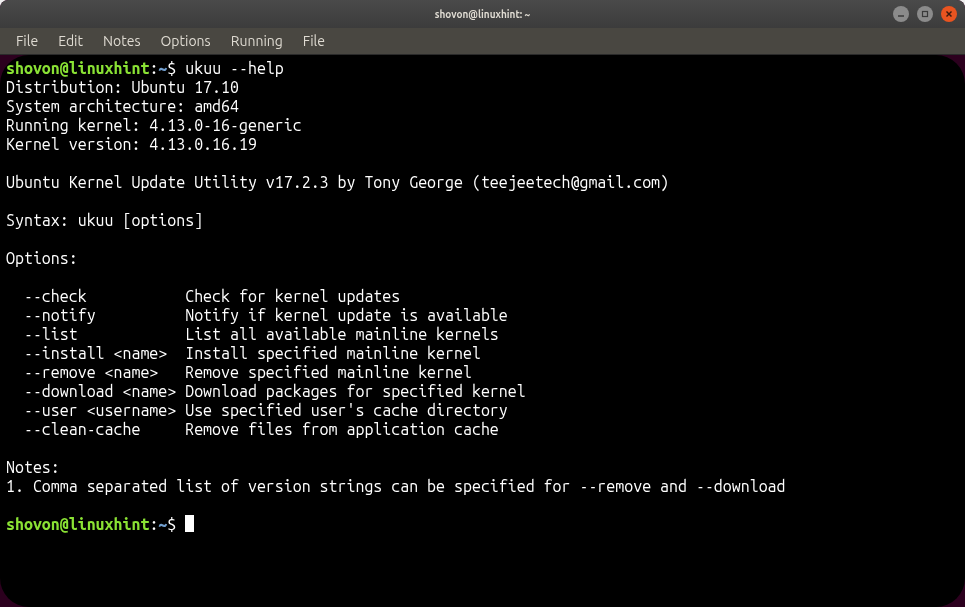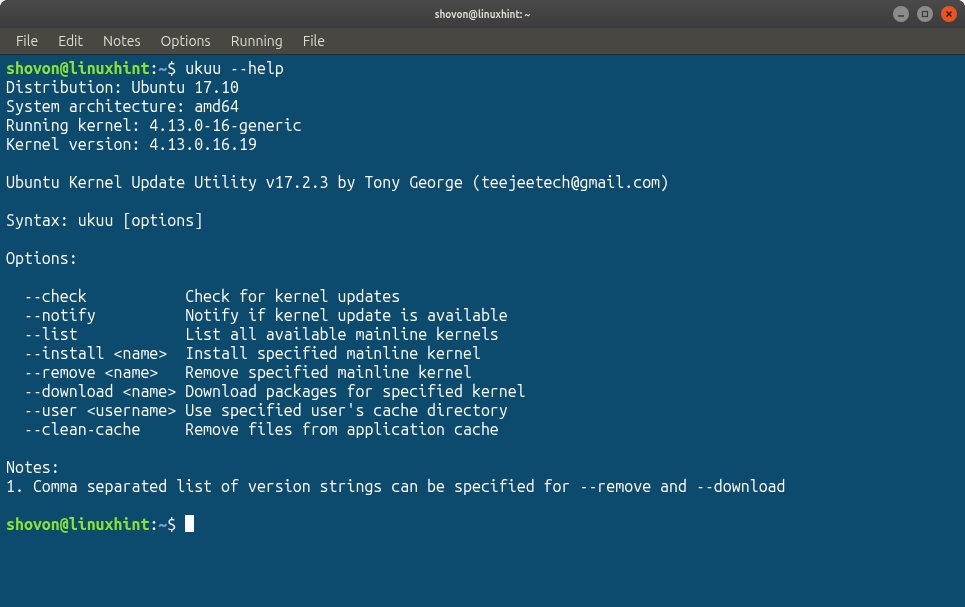--- a/index.html
+++ b/index.html
@@ -68,28 +68,29 @@
       border-bottom: 1px solid #2a2a2a;
     }
     .menu-item {
       color: #dfdbd2;
       font-size: 14px;
       padding: 2px 8px;
       cursor: pointer;
     }
     .terminal {
       flex: 1;
-      background: #0c4a6e;
+      background: #000000;
       padding: 4px 6px;
       font-family: "Ubuntu Mono", "Liberation Mono", monospace;
       font-size: 16px;
       line-height: 19px;
       color: #ffffff;
       overflow: hidden;
       white-space: pre;
+      border-radius: 29px;
     }
     .prompt-user { color: #8ae234; font-weight: bold; }
     .prompt-colon { color: #ffffff; }
     .prompt-path { color: #729fcf; font-weight: bold; }
     .prompt-dollar { color: #ffffff; }
     .cmd { color: #ffffff; }
     .out { color: #ffffff; }
     .cursor {
       display: inline-block;
       width: 9px;

